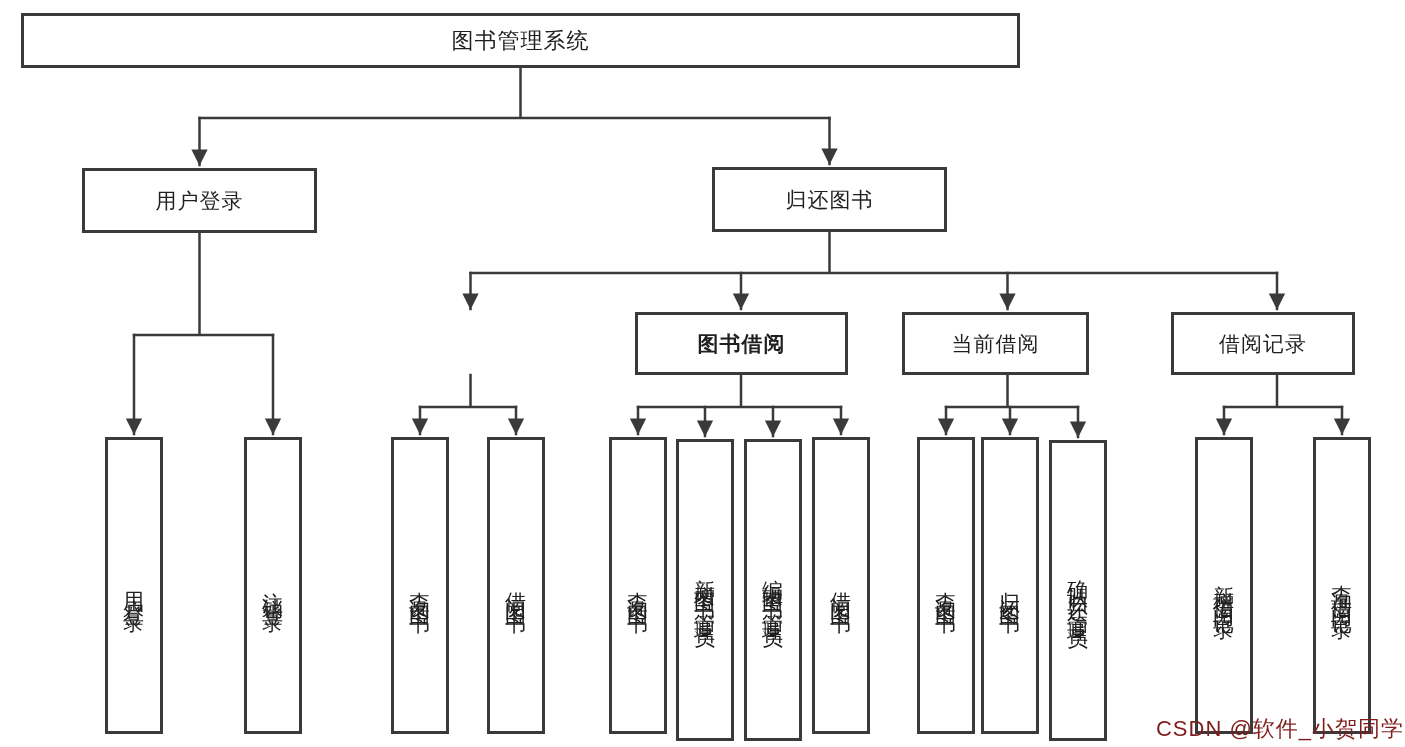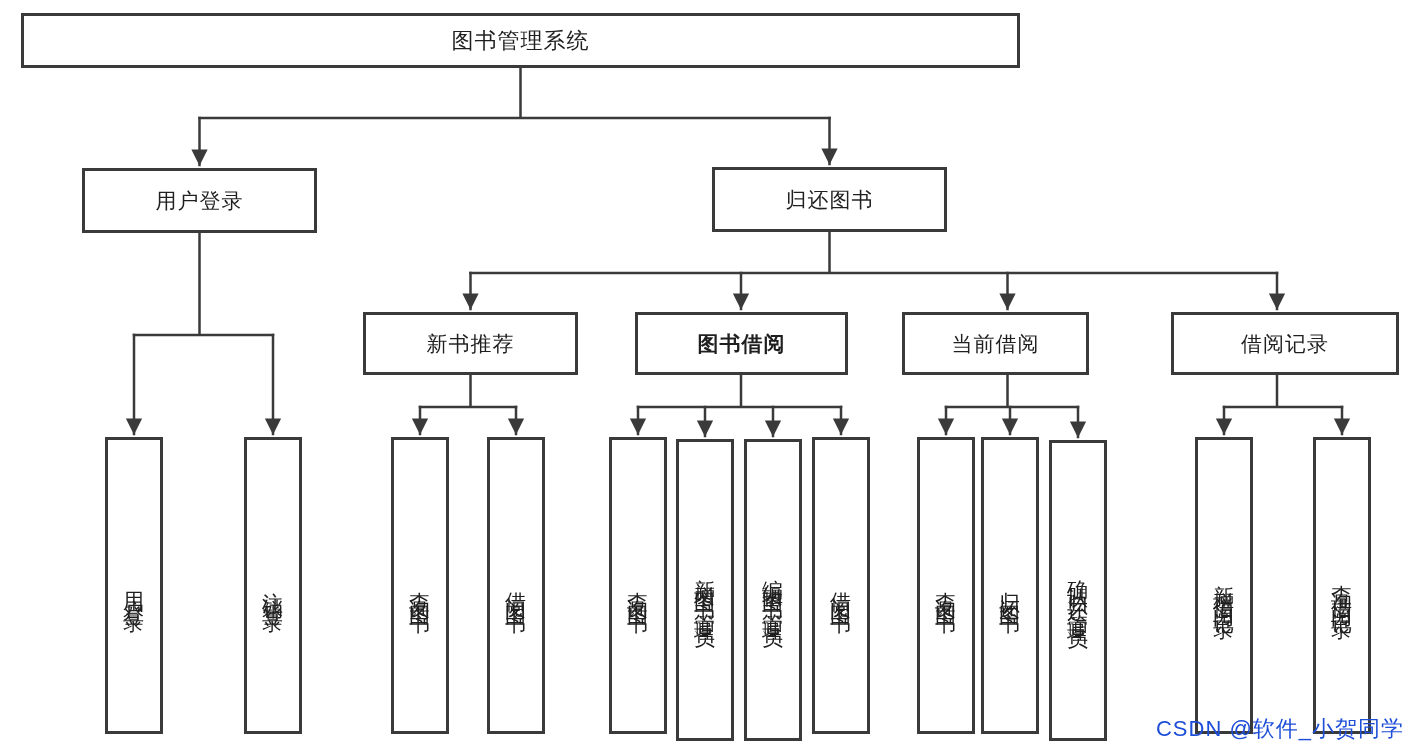--- a/index.html
+++ b/index.html
@@ -37,21 +37,21 @@
     letter-spacing: 7px;
     line-height: 1.1;
     padding-top: 7px;
   }
   .watermark {
     position: absolute;
     right: 1px;
     bottom: 3px;
     font-size: 22px;
     letter-spacing: 1px;
-    color: #1d4ed8;
+    color: #7f1d1d;
     z-index: 5;
     white-space: nowrap;
   }
 </style>
 </head>
 <body>
 
 <div class="canvas">
 
   <svg class="wires" width="1405" height="747" viewBox="0 0 1405 747" xmlns="http://www.w3.org/2000/svg">
@@ -109,24 +109,23 @@
         <path d="M1342,407 V434" marker-end="url(#arrow)"></path>
       </g>
     </g>
   </svg>
 
   <div class="node root-node" style="left:21px; top:13px; width:999px; height:55px;">图书管理系统</div>
 
   <div class="node h-node" style="left:82px; top:168px; width:235px; height:65px;">用户登录</div>
   <div class="node h-node" style="left:712px; top:167px; width:235px; height:65px;">归还图书</div>
 
-  <div class="node h-node" style="left:363px; top:312px; width:215px; height:63px;">新书推荐</div>
   <div class="node h-node" style="left:635px; top:312px; width:213px; height:63px;font-weight:bold;">图书借阅</div>
   <div class="node h-node" style="left:902px; top:312px; width:187px; height:63px;">当前借阅</div>
-  <div class="node h-node" style="left:1171px; top:312px; width:228px; height:63px;">借阅记录</div>
+  <div class="node h-node" style="left:1171px; top:312px; width:184px; height:63px;">借阅记录</div>
 
   <div class="node v-node" style="left:105px; top:437px; width:58px; height:297px;">用户登录</div>
   <div class="node v-node" style="left:244px; top:437px; width:58px; height:297px;">注销登录</div>
 
   <div class="node v-node" style="left:391px; top:437px; width:58px; height:297px;">查询图书</div>
   <div class="node v-node" style="left:487px; top:437px; width:58px; height:297px;">借阅图书</div>
 
   <div class="node v-node" style="left:609px; top:437px; width:58px; height:297px;">查询图书</div>
   <div class="node v-node" style="left:676px; top:439px; width:58px; height:302px;">新增图书（管理员）</div>
   <div class="node v-node" style="left:744px; top:439px; width:58px; height:302px;">编辑图书（管理员）</div>

